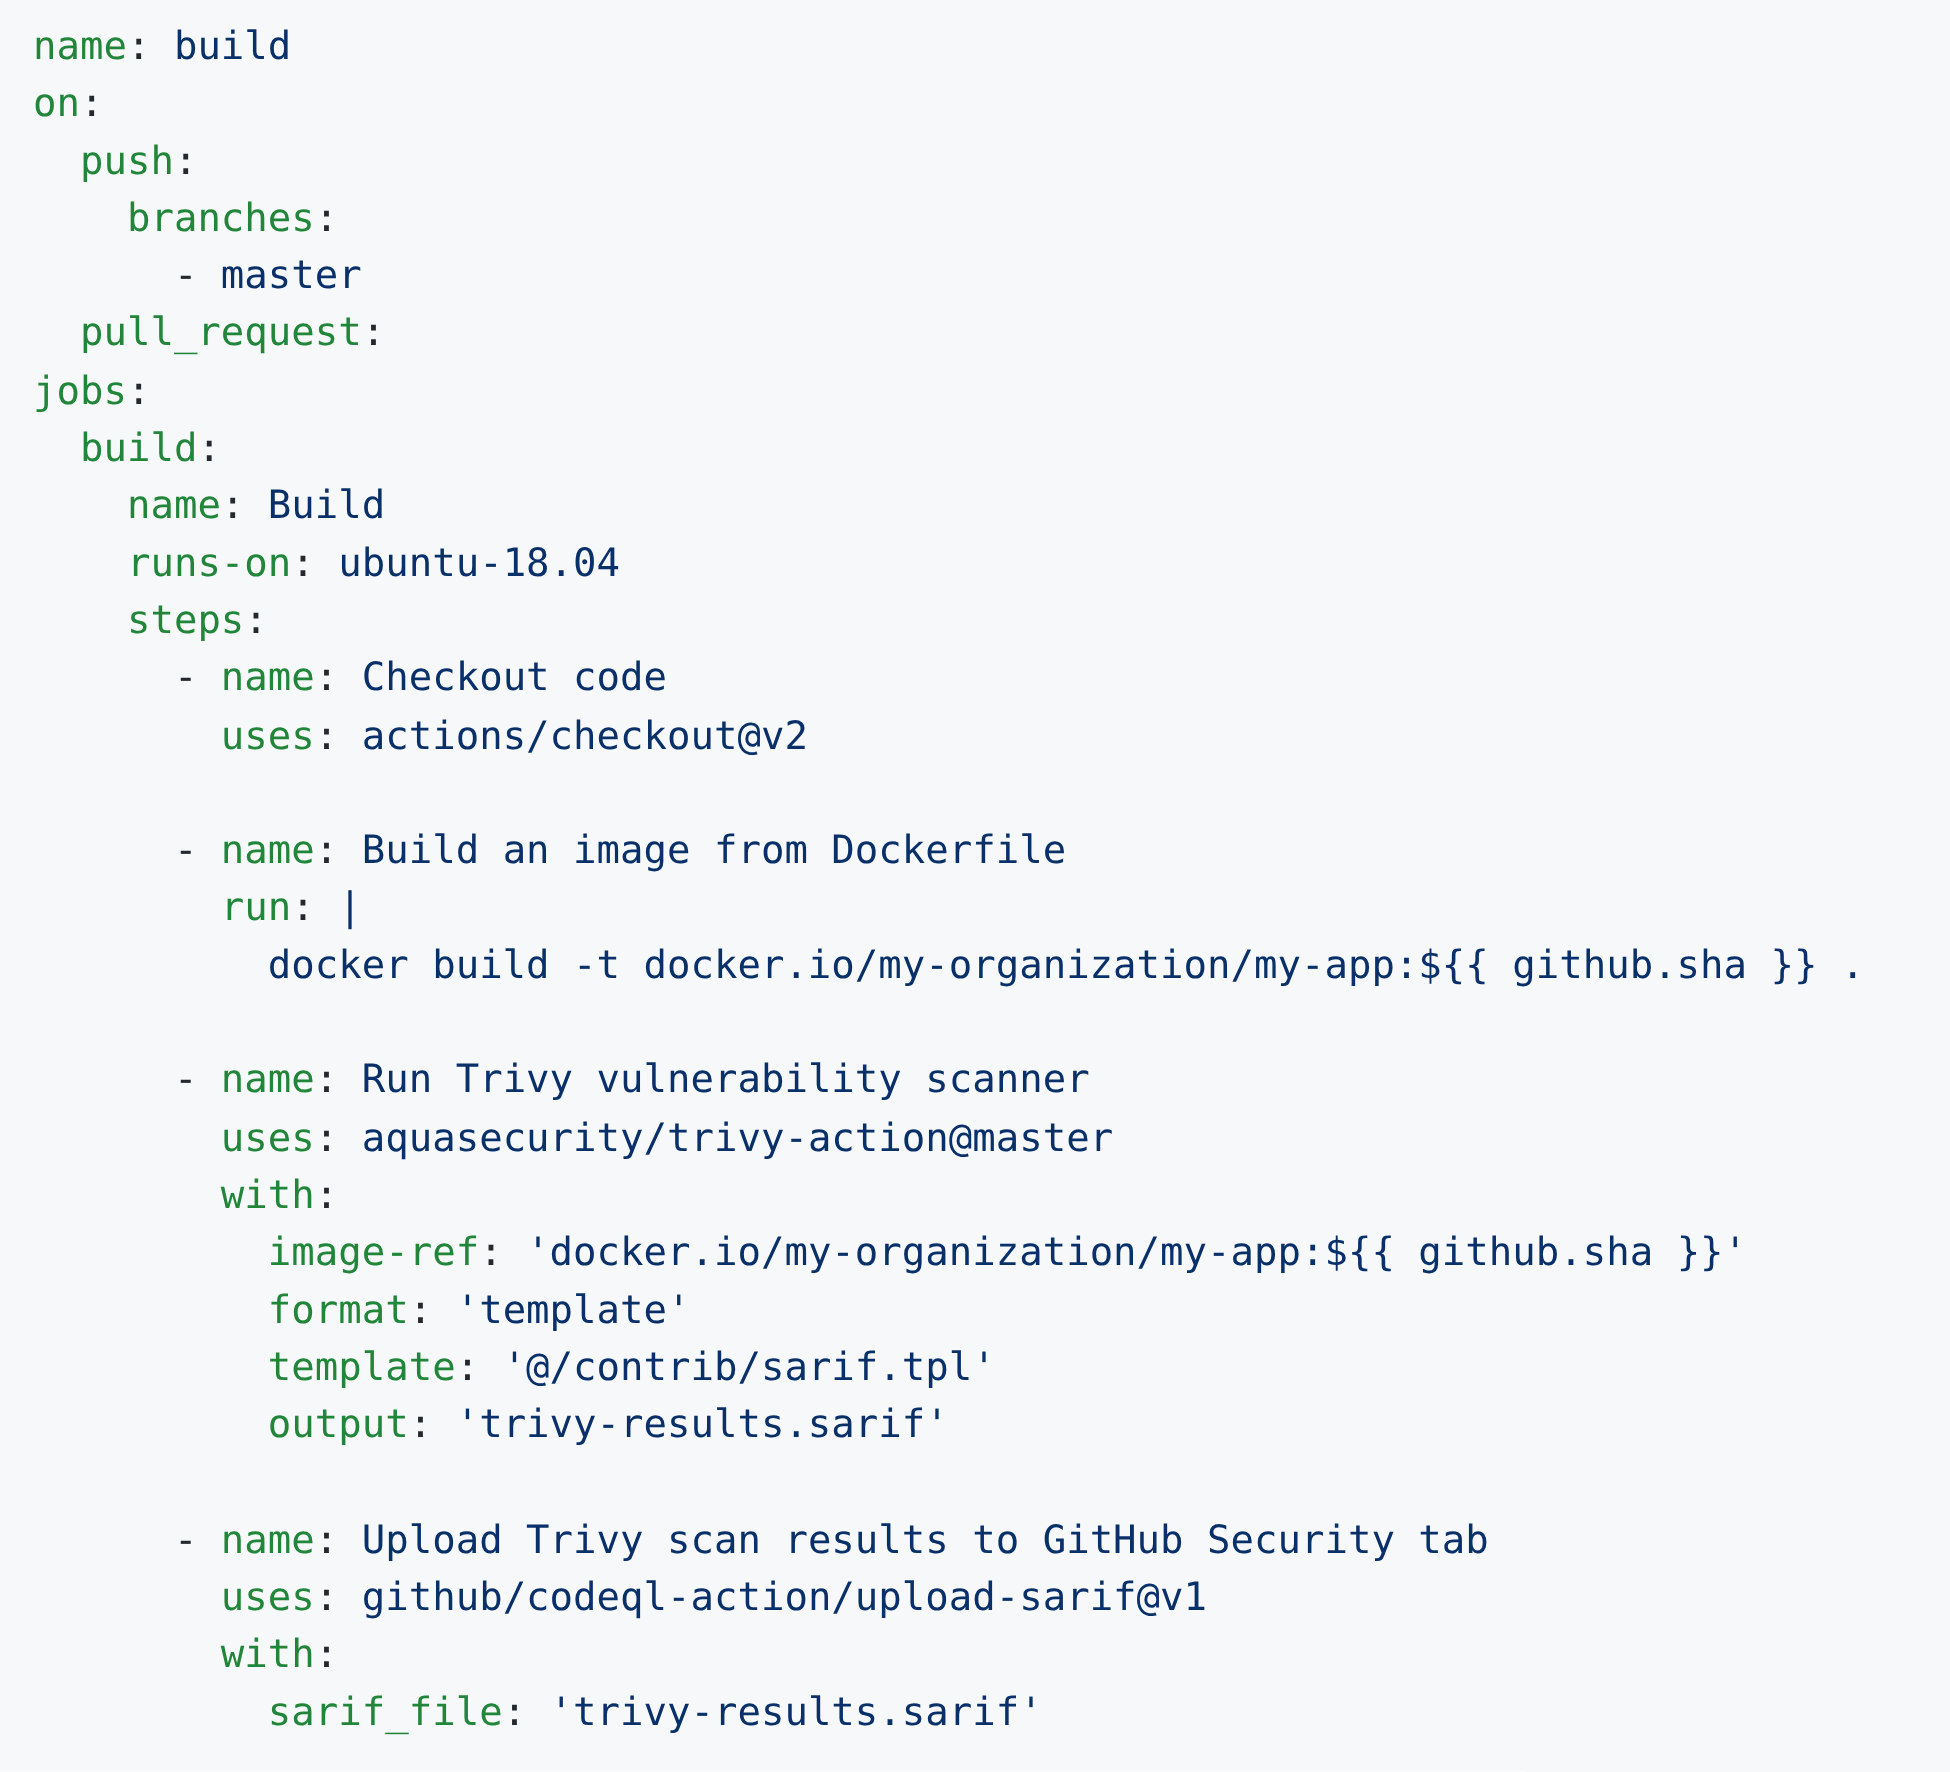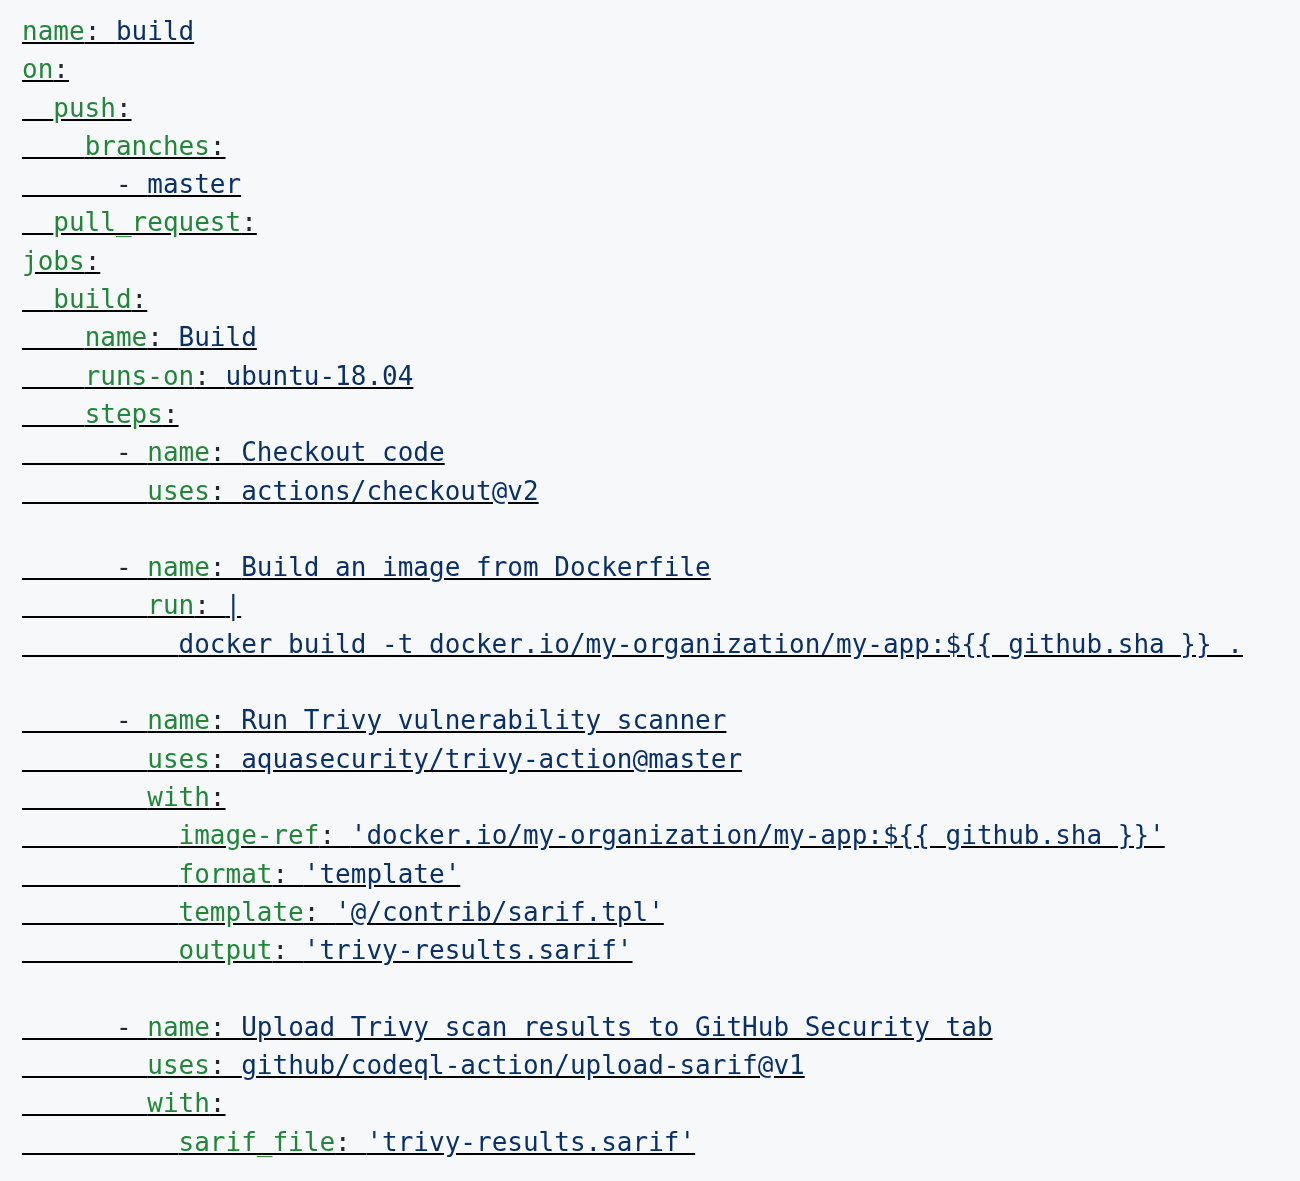--- a/index.html
+++ b/index.html
@@ -5,21 +5,20 @@
   html, body {
     margin: 0;
     padding: 0;
   }
   .screen {
     width: 1300px;
     height: 1181px;
     background: var(--bg, #f6f8fa);
     overflow: hidden;
     box-sizing: border-box;
-    text-decoration: underline;
   }
   .code-block {
     margin: 0;
     padding: 12px 16px 14px 22px;
     font-family: "DejaVu Sans Mono", "Liberation Mono", monospace;
     font-size: 26px;
     line-height: 38.3px;
   }
   .code-line {
     white-space: pre;

